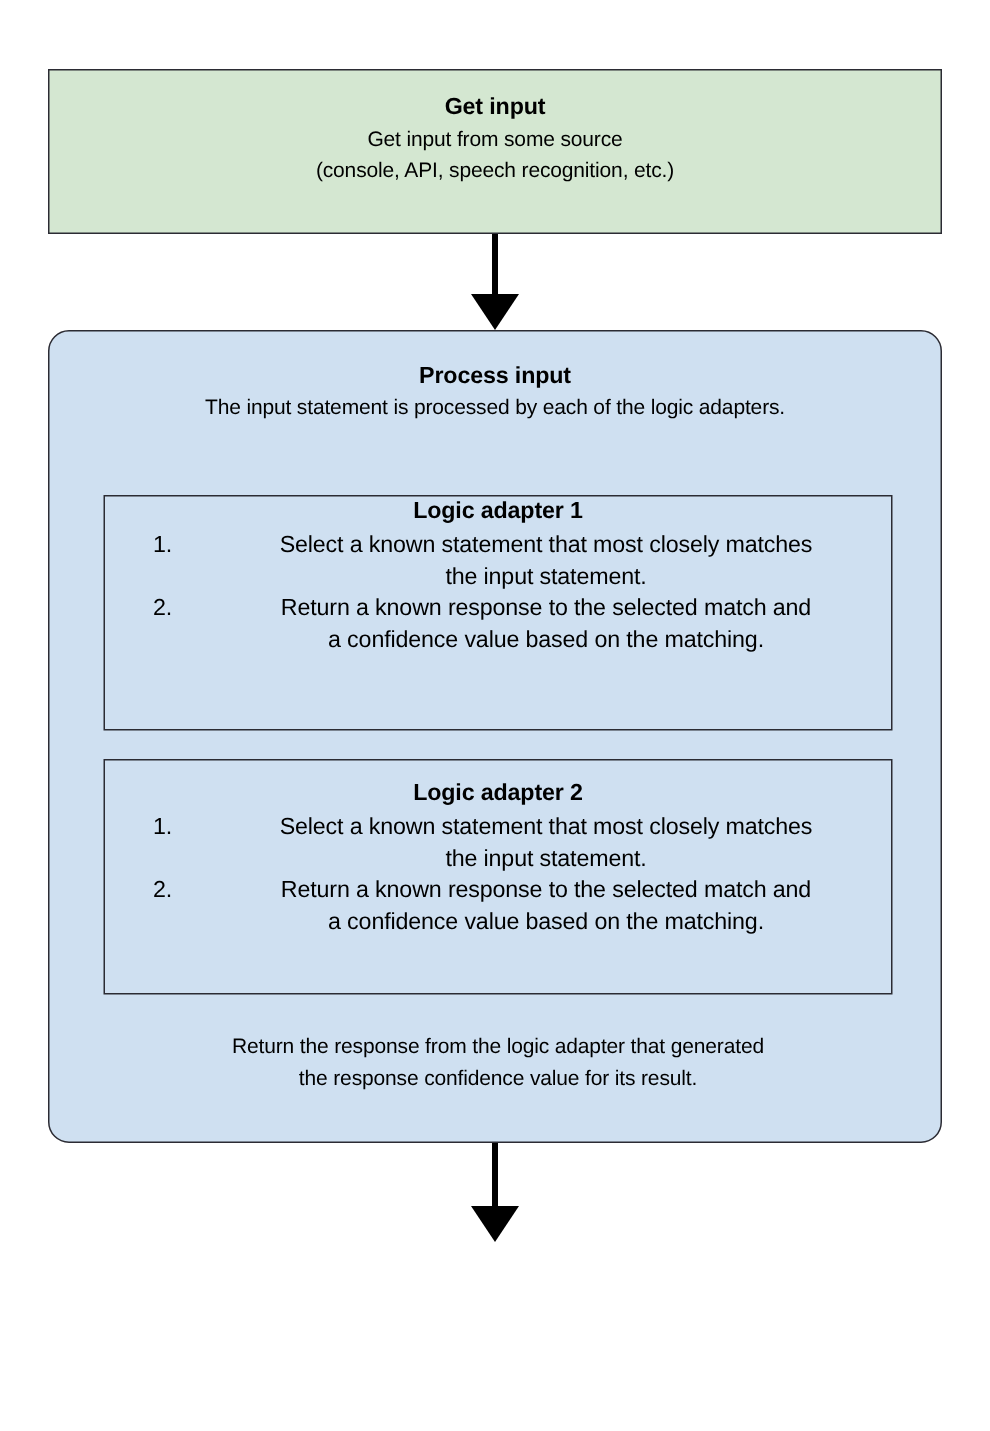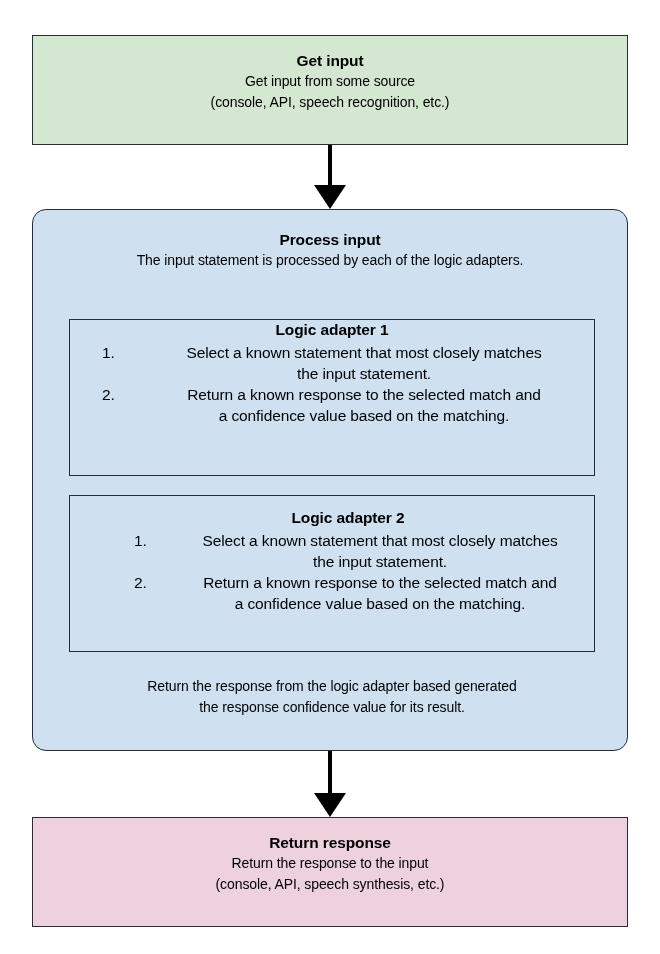--- a/index.html
+++ b/index.html
@@ -12,21 +12,21 @@
     height: 954px;
     font-family: "Liberation Sans", sans-serif;
     color: #000000;
     position: relative;
     overflow: hidden;
   }
 
   .canvas {
     position: absolute;
     left: 0;
-    top: 5px;
+    top: 16px;
     width: 660px;
     height: 723px;
   }
 
   
   .node {
     position: absolute;
     box-sizing: border-box;
     border: 1.5px solid #2b2b33;
     text-align: center;
@@ -75,21 +75,20 @@
     height: 157px;
     padding-top: 0;
   }
 
   #adapter-2 {
     left: 36px;
     top: 285px;
     width: 526px;
     height: 157px;
     padding-top: 12px;
-    padding-left: 32px;
   }
 
   .summary {
     position: absolute;
     left: 36px;
     top: 466px;
     width: 526px;
     text-align: center;
   }
 
@@ -206,29 +205,24 @@
         <li class="step">
           <span class="step-num">2.</span>
           <span>Return a known response to the selected match and</span>
           <br>
           <span>a confidence value based on the matching.</span>
         </li>
       </ul>
     </div>
 
     <div class="summary">
-      <div class="body-line">Return the response from the logic adapter based generated</div>
+      <div class="body-line">Return the response from the logic adapter that generated</div>
       <div class="body-line">the response confidence value for its result.</div>
     </div>
   </div>
 
   <div class="arrow" id="arrow-2">
     <div class="arrow-shaft"></div>
     <div class="arrow-head"></div>
   </div>
 
-  <div class="node node-pink" id="return-response">
-    <div class="title">Return response</div>
-    <div class="body-line">Return the response to the input</div>
-    <div class="body-line">(console, API, speech synthesis, etc.)</div>
-  </div>
 
 </div>
 
 </body></html>

